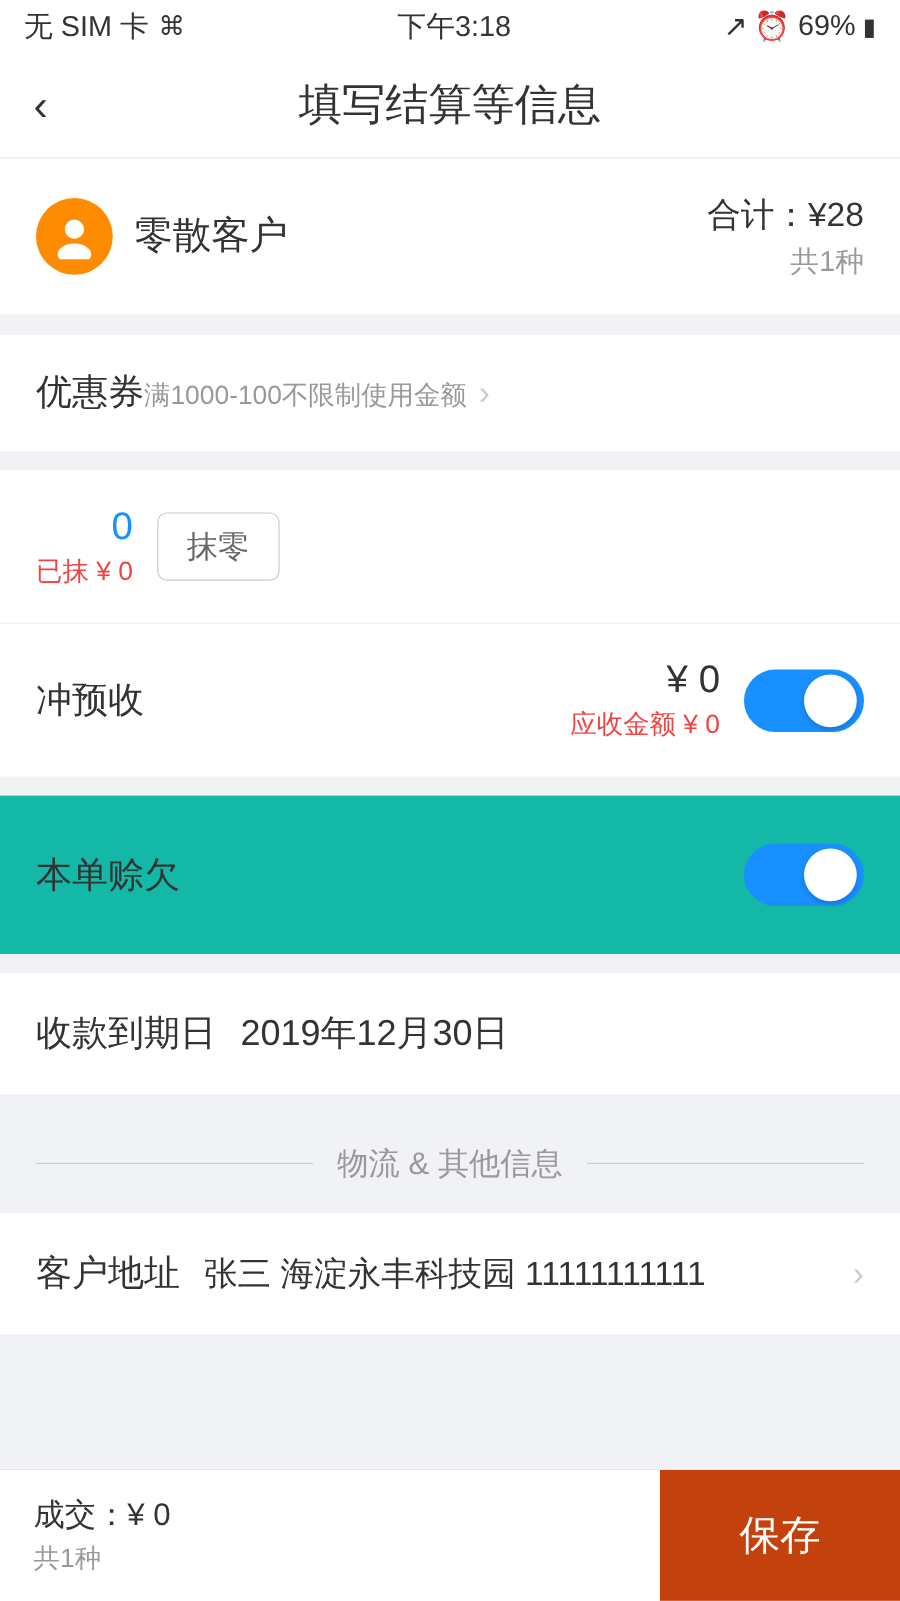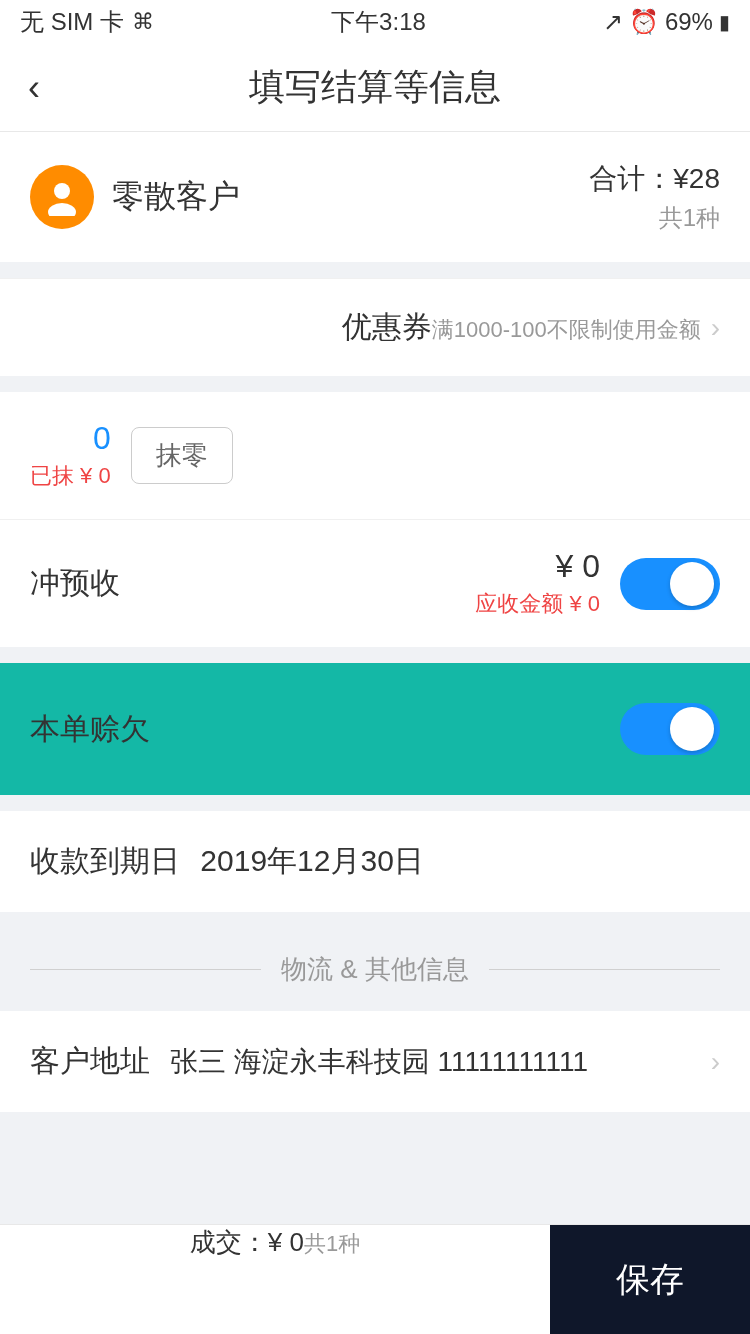--- a/index.html
+++ b/index.html
@@ -101,21 +101,21 @@
     .customer-count {
       font-size: 24px;
       color: #999;
       margin-top: 4px;
     }
 
     
     .coupon-row {
       display: flex;
       align-items: center;
-      justify-content: flex-end;
+      justify-content: flex-start;
       padding: 28px 30px;
       background: #fff;
       border-top: 1px solid #f0f0f0;
     }
     .coupon-label {
       font-size: 30px;
       color: #333;
     }
     .coupon-right {
       display: flex;
@@ -279,20 +279,21 @@
       width: 750px;
       height: 110px;
       background: #fff;
       display: flex;
       align-items: stretch;
       border-top: 1px solid #e8e8e8;
     }
     .bottom-info {
       flex: 1;
       display: flex;
+      flex-direction: column;
       justify-content: center;
       padding: 0 28px;
     }
     .bottom-deal {
       font-size: 26px;
       color: #333;
     }
     .bottom-count {
       font-size: 22px;
       color: #999;
@@ -303,21 +304,21 @@
       background: #f5a623;
       display: flex;
       align-items: center;
       justify-content: center;
       font-size: 34px;
       color: #fff;
       cursor: pointer;
     }
     .bottom-btn-save {
       width: 200px;
-      background: #0f172a;
+      background: #c2410c;
       display: flex;
       align-items: center;
       justify-content: center;
       font-size: 34px;
       color: #fff;
       cursor: pointer;
     }
   </style>
 </head>
 <body>

